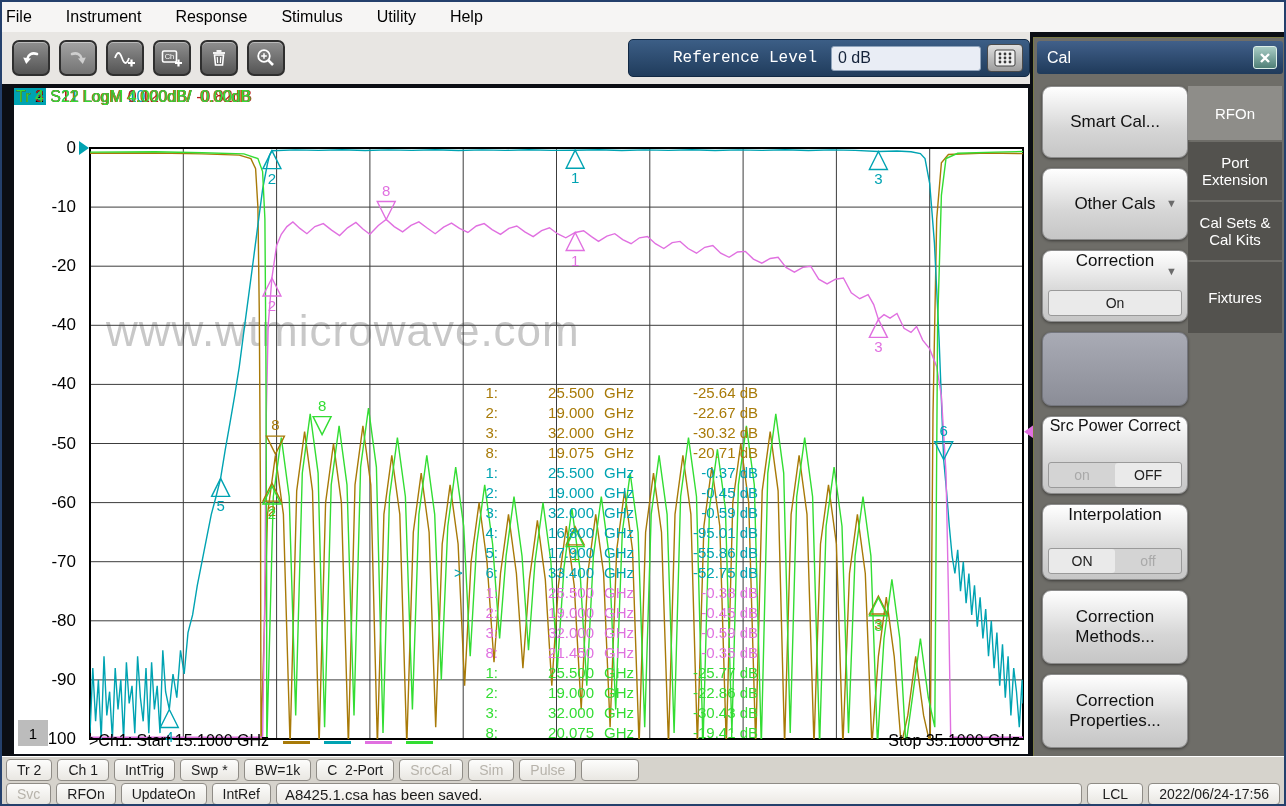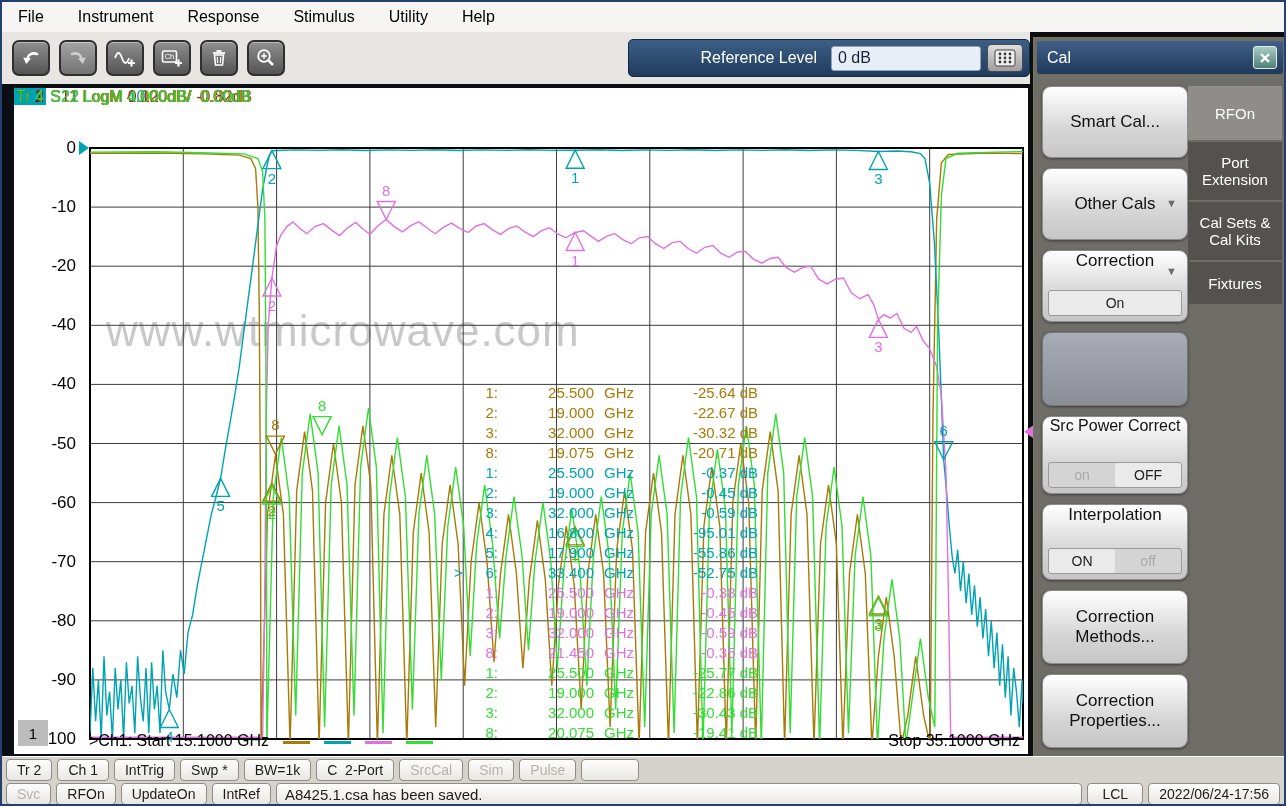--- a/index.html
+++ b/index.html
@@ -1,32 +1,32 @@
 <!DOCTYPE html>
 <html><head>
 <meta charset="utf-8">
 <style>
   html,body{margin:0;padding:0;background:#222;}
   *{box-sizing:border-box;}
   .window{position:relative;width:1286px;height:806px;background:#0b0e14;
     border:2px solid #24406c;font-family:"Liberation Sans",sans-serif;overflow:hidden;}
   
   .menubar{position:absolute;left:0;top:0;width:1282px;height:30px;background:#f6f5f4;
-    display:flex;align-items:center;gap:30px;padding-left:14px;font-size:16px;color:#000;}
+    display:flex;align-items:center;gap:30px;padding-left:2px;font-size:16px;color:#000;}
   .menu-item{cursor:default;padding:2px 2px;}
   
   .toolbar{position:absolute;left:0;top:30px;width:1028px;height:52px;background:#e8e6e3;
     display:flex;align-items:center;gap:9px;padding-left:10px;}
   .tbtn{width:38px;height:36px;border-radius:7px;border:2px solid #2f2f2f;
     background:linear-gradient(#8f8f8f,#545454);display:flex;align-items:center;justify-content:center;
     box-shadow:inset 0 1px 0 rgba(255,255,255,.4);}
   .tbtn.dis{background:linear-gradient(#a3a3a3,#737373);}
   .ref-panel{position:absolute;left:626px;top:37px;width:402px;height:38px;border-radius:5px;
     background:linear-gradient(#3c5e86,#203c5c);border:1px solid #122944;display:flex;align-items:center;}
-  .ref-label{flex:1;text-align:right;color:#fff;font-size:16px;padding-right:14px;}
+  .ref-label{flex:1;text-align:right;color:#fff;font-size:16px;padding-right:14px;font-family:Liberation Mono, monospace;}
   .ref-input{width:150px;height:25px;background:#e9edf5;border:1px solid #8fa3bb;border-radius:3px;
     font-size:16px;font-family:"Liberation Sans",sans-serif;padding:0 6px;color:#15233a;}
   .keypad-btn{width:36px;height:28px;margin:0 6px;border-radius:4px;border:1px solid #4a4a4a;
     background:linear-gradient(#dedede,#9d9d9d);display:flex;align-items:center;justify-content:center;}
   
   .plot{position:absolute;left:12px;top:86px;width:1014px;height:666px;background:#fff;}
   #plot-svg{position:absolute;left:76px;top:60px;overflow:visible;}
   #ylabels{position:absolute;left:0;top:60px;width:70px;height:591px;}
   .ylab{position:absolute;right:8px;width:60px;text-align:right;font-size:17px;color:#000;}
   .legend{position:absolute;font-size:16px;white-space:pre;}
@@ -442,21 +442,21 @@
 
     <div class="tab active" style="top:48px;height:54px;">
       <span>RFOn</span>
     </div>
     <div class="tab" style="top:104px;height:58px;">
       <span>Port Extension</span>
     </div>
     <div class="tab" style="top:164px;height:58px;">
       <span>Cal Sets &amp; Cal Kits</span>
     </div>
-    <div class="tab" style="top:224px;height:42px;text-align:center;">
+    <div class="tab" style="top:224px;height:71px;text-align:center;">
       <span>Fixtures</span>
     </div>
   </div>
 
   <div class="status">
     <div class="srow" id="srow1">
         <div class="sbtn">Tr 2</div>
         <div class="sbtn">Ch 1</div>
         <div class="sbtn">IntTrig</div>
         <div class="sbtn">Swp *</div>

